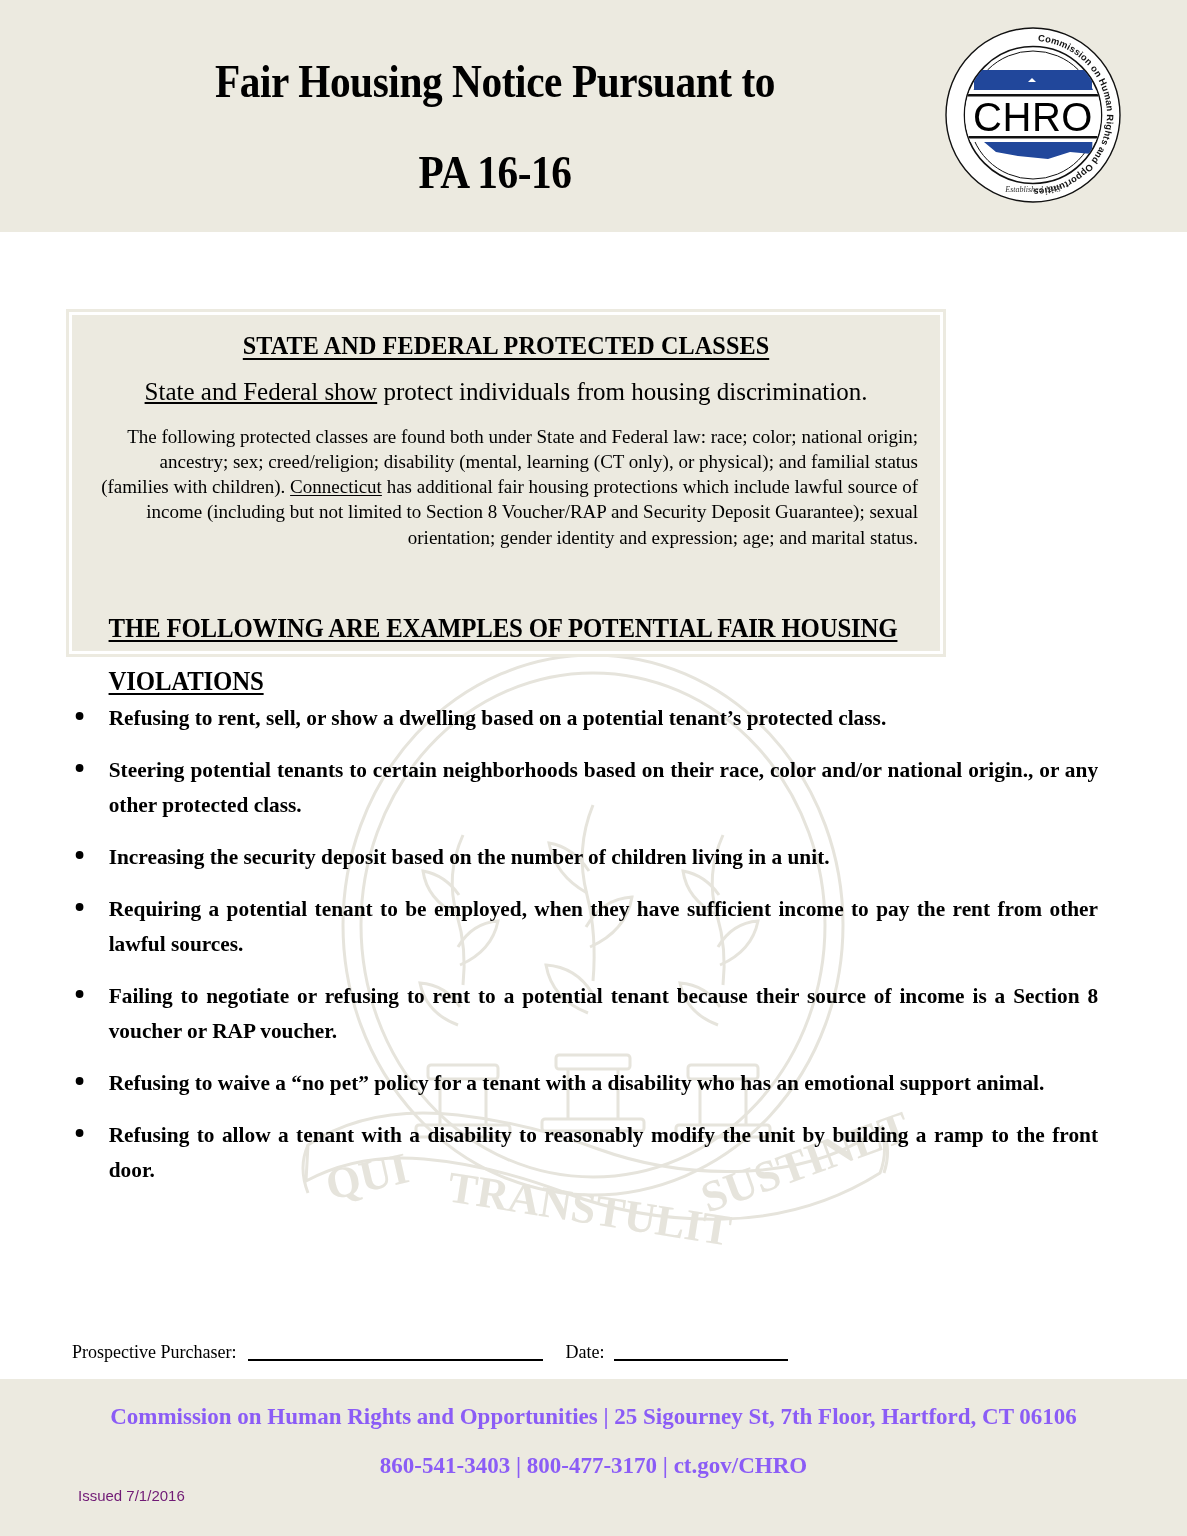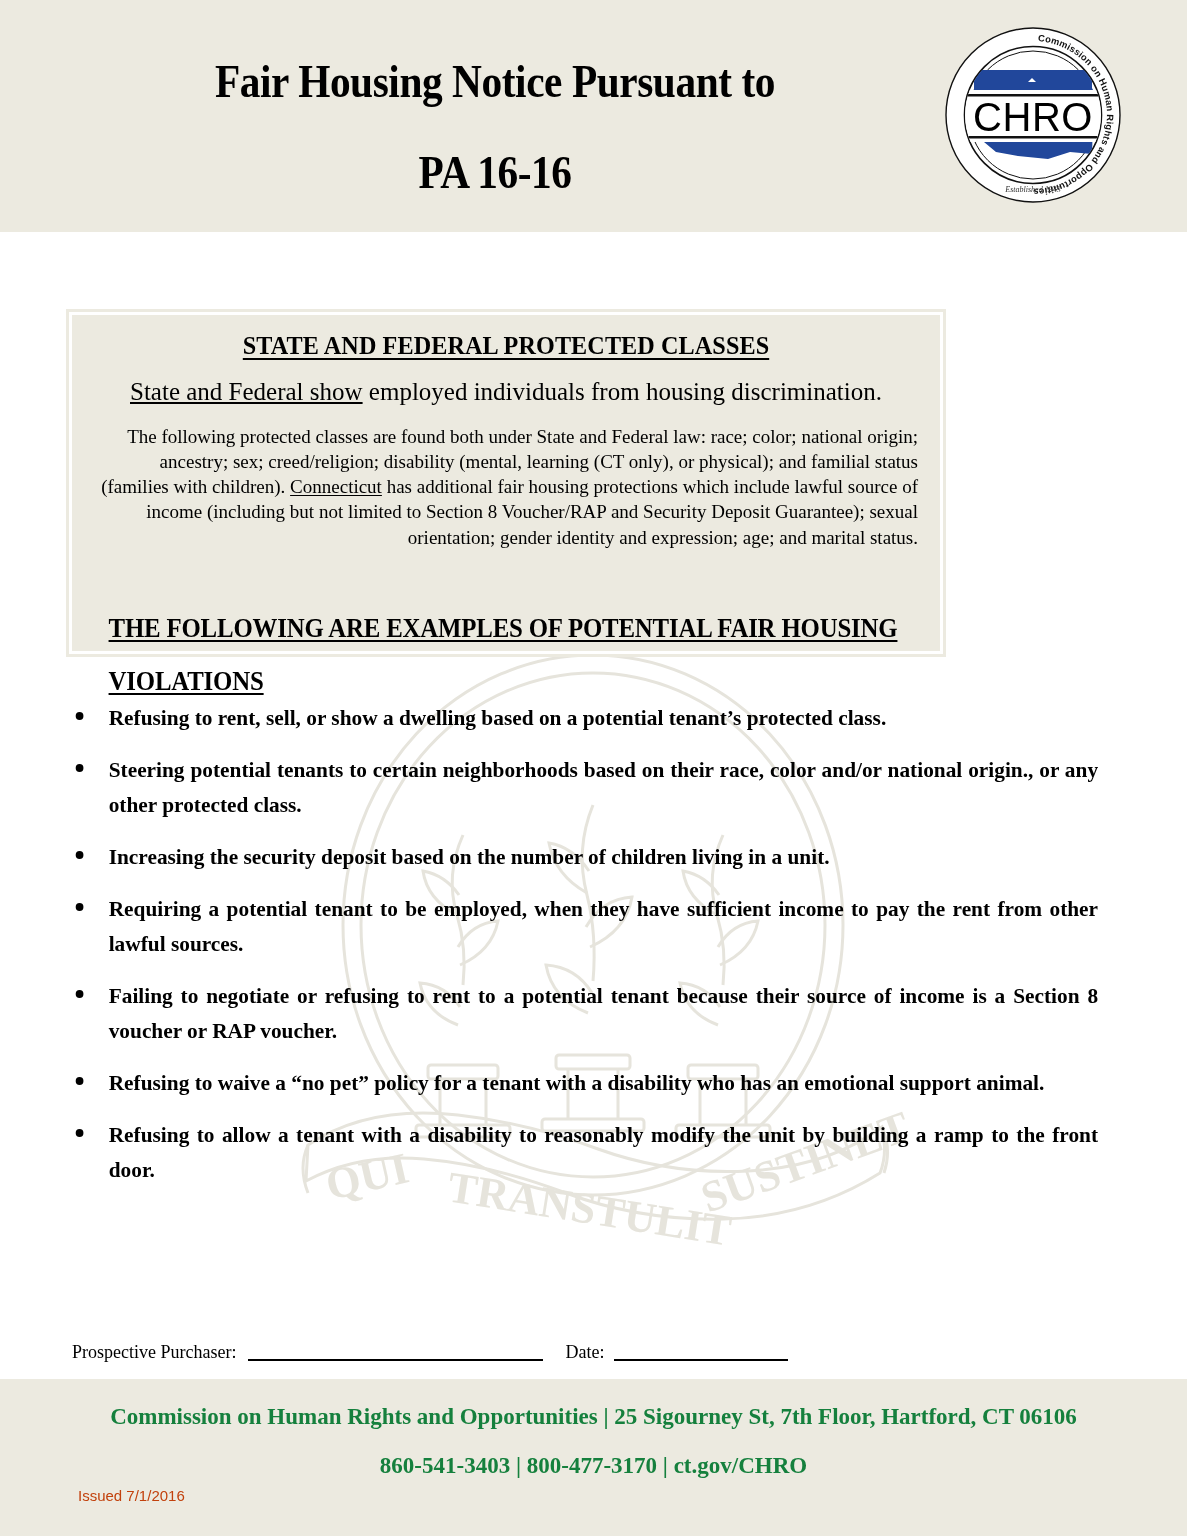--- a/index.html
+++ b/index.html
@@ -218,35 +218,35 @@
     position: absolute;
     left: 0;
     top: 1379px;
     width: 1187px;
     height: 157px;
     background: #ECEAE0;
     z-index: 3;
   }
   .footer-line {
     text-align: center;
-    color: #15803d;
+    color: #8b5cf6;
     font-weight: bold;
     font-size: 23px;
     line-height: 1.0;
     white-space: nowrap;
   }
   .footer-line.one { margin-top: 26px; }
   .footer-line.two { margin-top: 26px; }
   .issued {
     position: absolute;
     left: 78px;
     top: 108px;
     font-family: "Liberation Sans", "DejaVu Sans", sans-serif;
     font-size: 15px;
-    color: #c2410c;
+    color: #701a75;
     white-space: nowrap;
   }
 </style>
 </head>
 <body>
 
 <div class="page">
 
   <div class="watermark">
     <svg viewBox="0 0 650 650" xmlns="http://www.w3.org/2000/svg">
@@ -339,21 +339,21 @@
 
         <text x="89" y="166" text-anchor="middle" font-family="Liberation Serif, serif" font-style="italic" font-size="8" fill="#333">Established 1943</text>
       </svg>
     </div>
   </div>
 
   <div class="pc-box">
     <div class="pc-box-inner">
       <div class="pc-heading">STATE AND FEDERAL PROTECTED CLASSES</div>
       <div class="pc-lead">
-        <span class="u">State and Federal show</span><span> employed individuals from housing discrimination.</span>
+        <span class="u">State and Federal show</span><span> protect individuals from housing discrimination.</span>
       </div>
       <div class="pc-body">
         <span>The following protected classes are found both under State and Federal law: race; color; national origin; ancestry; sex; creed/religion; disability (mental, learning (CT only), or physical);  and familial status (families with children).  </span><span class="u">Connecticut</span><span> has additional fair housing protections which include lawful source of income (including but not limited to Section 8 Voucher/RAP and Security Deposit Guarantee); sexual orientation; gender identity and expression; age; and marital status.</span>
       </div>
     </div>
   </div>
 
   <div class="viol-heading">
     <div class="vh-line">THE FOLLOWING ARE EXAMPLES OF POTENTIAL FAIR HOUSING</div>
     <div class="vh-line second">VIOLATIONS</div>

